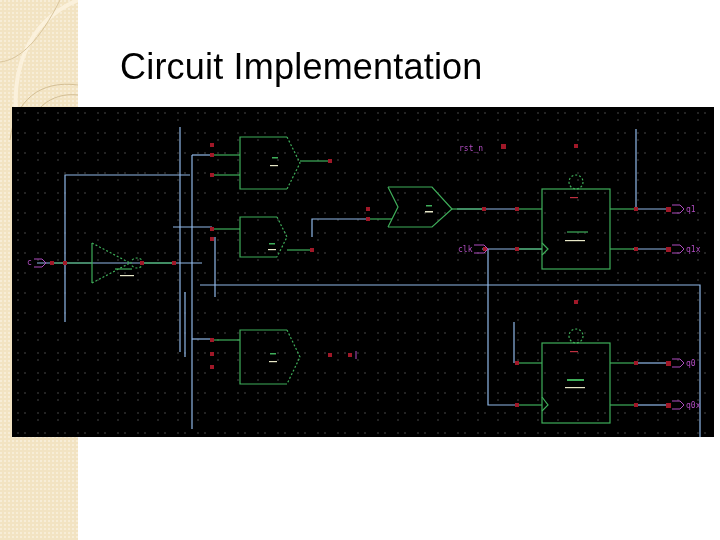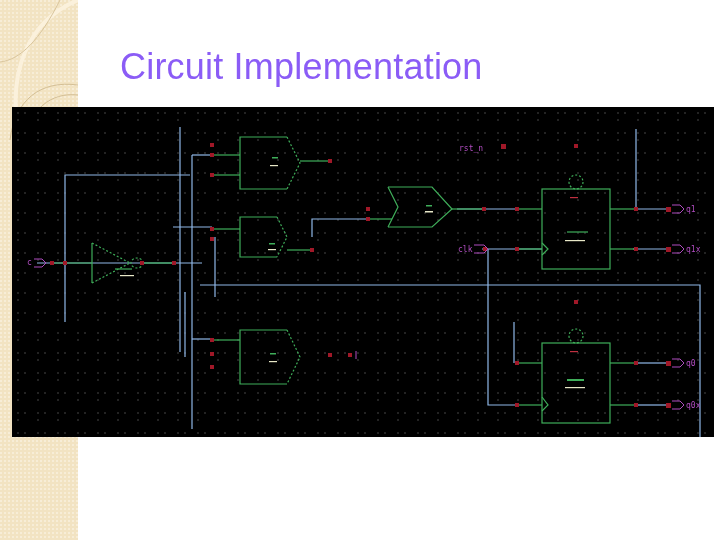--- a/index.html
+++ b/index.html
@@ -3,21 +3,21 @@
 <meta charset="utf-8">
 <style>
   html, body { margin:0; padding:0; }
   body { width:720px; height:540px; position:relative; overflow:hidden; background:#ffffff; font-family:"Liberation Sans", sans-serif; }
   .side-strip { position:absolute; left:0; top:0; width:78px; height:540px;
     background-color:#f2e3c2;
     background-image:
       radial-gradient(circle at 1px 1px, rgba(255,255,255,0.35) 1px, transparent 1.2px);
     background-size:4px 4px; }
   .side-art { position:absolute; left:0; top:0; width:78px; height:140px; overflow:hidden; }
-  .title { position:absolute; left:120px; top:46px; font-size:36px; color:#8b5cf6; letter-spacing:0.2px; }
+  .title { position:absolute; left:120px; top:46px; font-size:36px; color:#000000; letter-spacing:0.2px; }
   .canvas { position:absolute; left:12px; top:107px; width:702px; height:330px; background:#000; overflow:hidden; }
   .canvas svg { position:absolute; left:0; top:0; }
   .lbl { font-family:"DejaVu Sans Mono", monospace; font-size:8px; fill:#b04cc0; }
 </style>
 </head>
 <body>
 
 <div class="side-strip">
   <svg class="side-art" width="78" height="140" viewBox="0 0 78 140">
     <path d="M78,0 C30,20 5,70 20,140" stroke="#fbf1dc" stroke-width="4" fill="none"></path>

